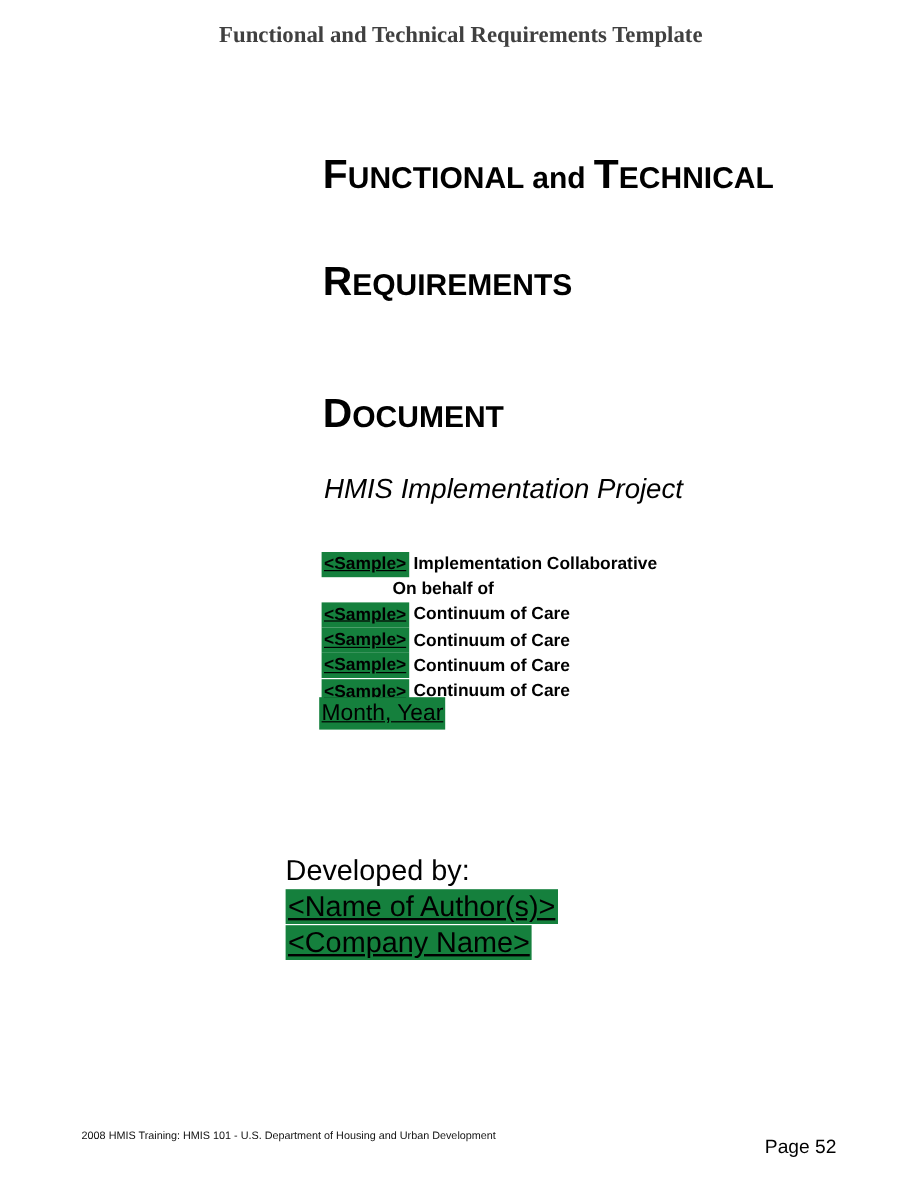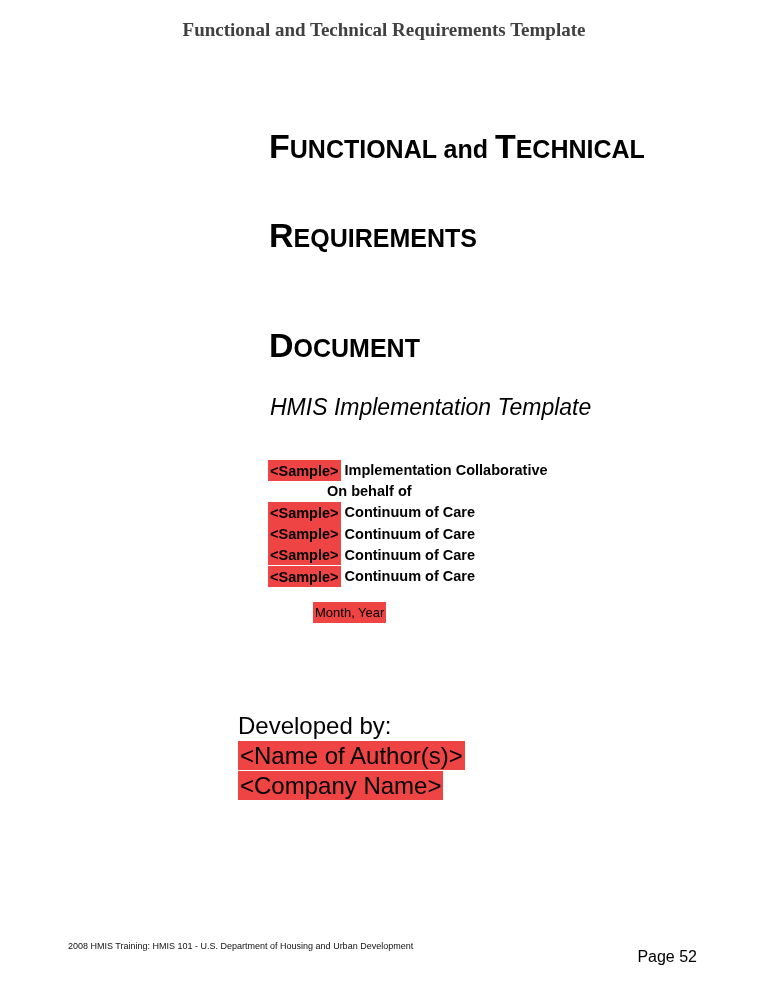--- a/index.html
+++ b/index.html
@@ -48,31 +48,31 @@
   
   .cover-block {
     top:460px; left:268px;
     font-size:14.5px;
     font-weight:700;
     line-height:21.2px;
   }
   .cover-line { white-space:pre; }
   .cover-line.indent { padding-left:59px; }
   .hl {
-    background:#ef4444;
+    background:#15803d;
     padding:2.5px 2px;
+    text-decoration:underline;
   }
 
   
   .month-line {
-    top:602px; left:266px;
-    font-size:13px;
+    top:584px; left:266px;
+    font-size:19px;
     line-height:21.2px;
     white-space:pre;
-    margin-left:47px;
   }
   .month-line .hl { padding:3px 2px; }
 
   
   .dev-block {
     top:711px; left:238px;
     font-size:24px;
     line-height:30px;
   }
   .dev-block .hl { padding:1px 2px; }
@@ -96,21 +96,21 @@
 <body>
 
 <div class="abs running-header">Functional and Technical Requirements Template</div>
 
 <div class="abs title-line" id="title-line-1"><span class="big-cap">F</span><span>UNCTIONAL</span><span> and </span><span class="big-cap">T</span><span>ECHNICAL</span></div>
 
 <div class="abs title-line" id="title-line-2"><span class="big-cap">R</span><span>EQUIREMENTS</span></div>
 
 <div class="abs title-line" id="title-line-3"><span class="big-cap">D</span><span>OCUMENT</span></div>
 
-<div class="abs subtitle">HMIS Implementation Template</div>
+<div class="abs subtitle">HMIS Implementation Project</div>
 
 <div class="abs cover-block">
   <div class="cover-line"><span class="hl">&lt;Sample&gt;</span> <span>Implementation Collaborative</span></div>
   <div class="cover-line indent">On behalf of</div>
   <div class="cover-line"><span class="hl">&lt;Sample&gt;</span> <span>Continuum of Care</span></div>
   <div class="cover-line"><span class="hl">&lt;Sample&gt;</span> <span>Continuum of Care</span></div>
   <div class="cover-line"><span class="hl">&lt;Sample&gt;</span> <span>Continuum of Care</span></div>
   <div class="cover-line"><span class="hl">&lt;Sample&gt;</span> <span>Continuum of Care</span></div>
 </div>
 

